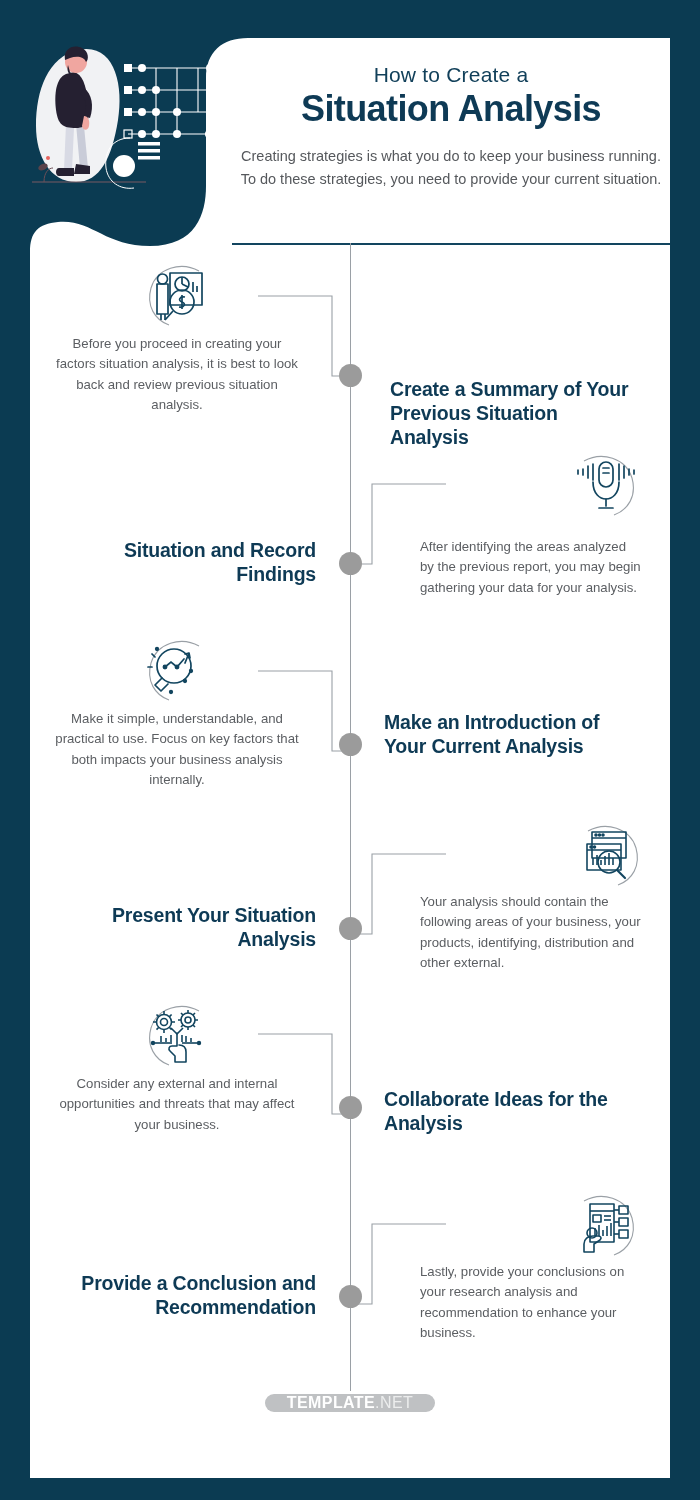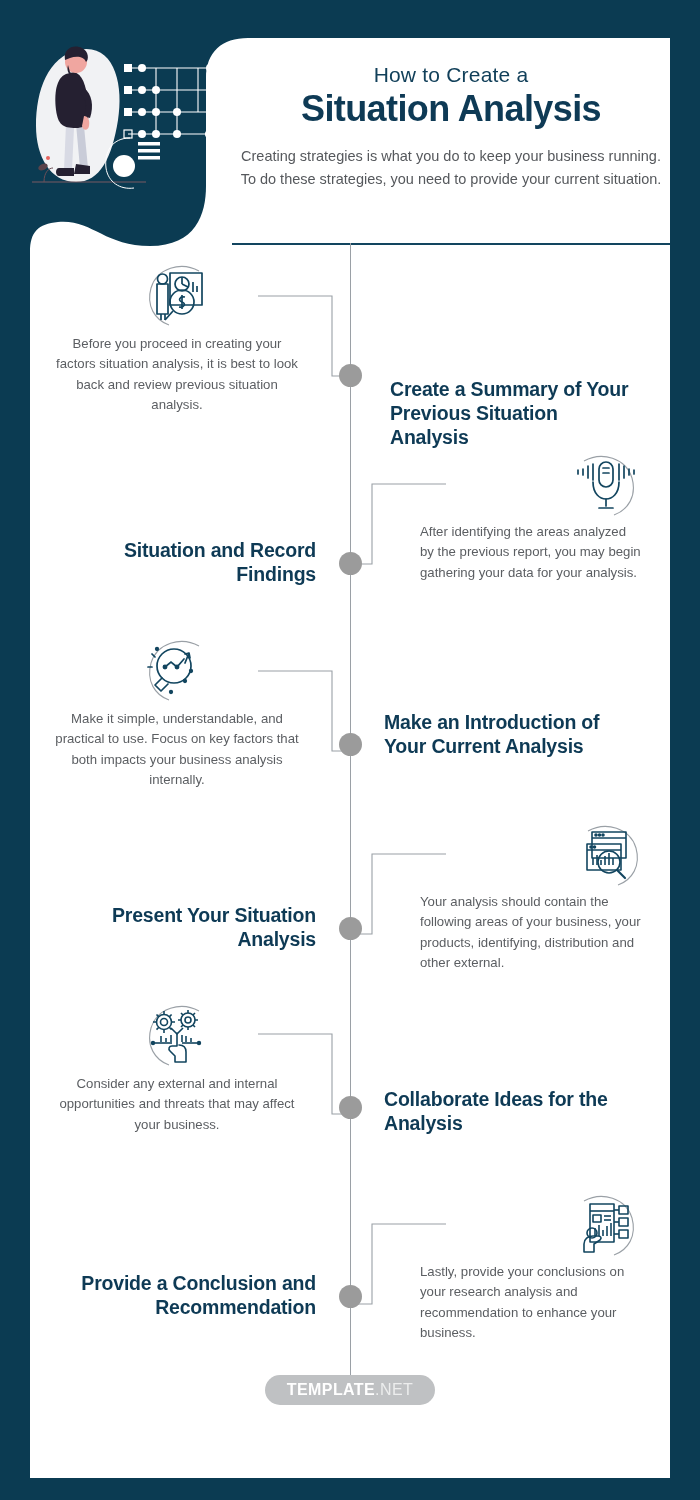--- a/index.html
+++ b/index.html
@@ -68,22 +68,22 @@
   .side-right .para{text-align:left;}
 
   .icon-wrap{width:100%;}
 
   .connector{position:absolute;}
 
   
   .footer{position:absolute;left:0;top:1374px;width:700px;text-align:center;}
   .designed-by{font-size:11px;color:#8b8e92;letter-spacing:.2px;}
   .tnet{
-    display:inline-block;margin-top:1px;background:#bfc1c3;border-radius:20px;
-    padding:6px 22px;font-size:16px;letter-spacing:.4px;color:#ffffff;
+    display:inline-block;margin-top:20px;background:#bfc1c3;border-radius:20px;
+    padding:0 22px;font-size:16px;letter-spacing:.4px;color:#ffffff;
   }
   .tnet b{font-weight:bold;color:#ffffff;}
   .tnet i{font-style:normal;color:#eceded;}
 </style>
 </head>
 <body>
 
 <div id="poster">
 
   <div class="white-panel"></div>
@@ -223,21 +223,21 @@
           <line x1="13" y1="17" x2="13" y2="23"></line>
           <line x1="23" y1="12" x2="23" y2="28"></line>
           <line x1="8" y1="18" x2="8" y2="22"></line>
           <line x1="54" y1="14" x2="54" y2="26"></line>
           <line x1="59" y1="17" x2="59" y2="23"></line>
           <line x1="49" y1="12" x2="49" y2="28"></line>
           <line x1="64" y1="18" x2="64" y2="22"></line>
         </g>
       </svg>
     </div>
-    <div class="para" style="margin-top:4px;">After identifying the areas analyzed by the previous report, you may begin gathering your data for your analysis.</div>
+    <div class="para" style="margin-top:19px;">After identifying the areas analyzed by the previous report, you may begin gathering your data for your analysis.</div>
   </div>
   <svg class="connector" style="left:350px;top:478px;width:96px;height:92px;" viewBox="0 0 96 92">
     <path d="M96,6 L22,6 L22,86 L0,86" fill="none" stroke="#9aa0a6" stroke-width="1.1"></path>
   </svg>
   <div class="node" style="top:552px;"></div>
   <div class="step" style="left:66px;top:539px;width:250px;text-align:right;">
     <div class="title">Situation and Record Findings</div>
   </div>
 
   <div class="step side-left" style="left:52px;top:637px;width:250px;">

